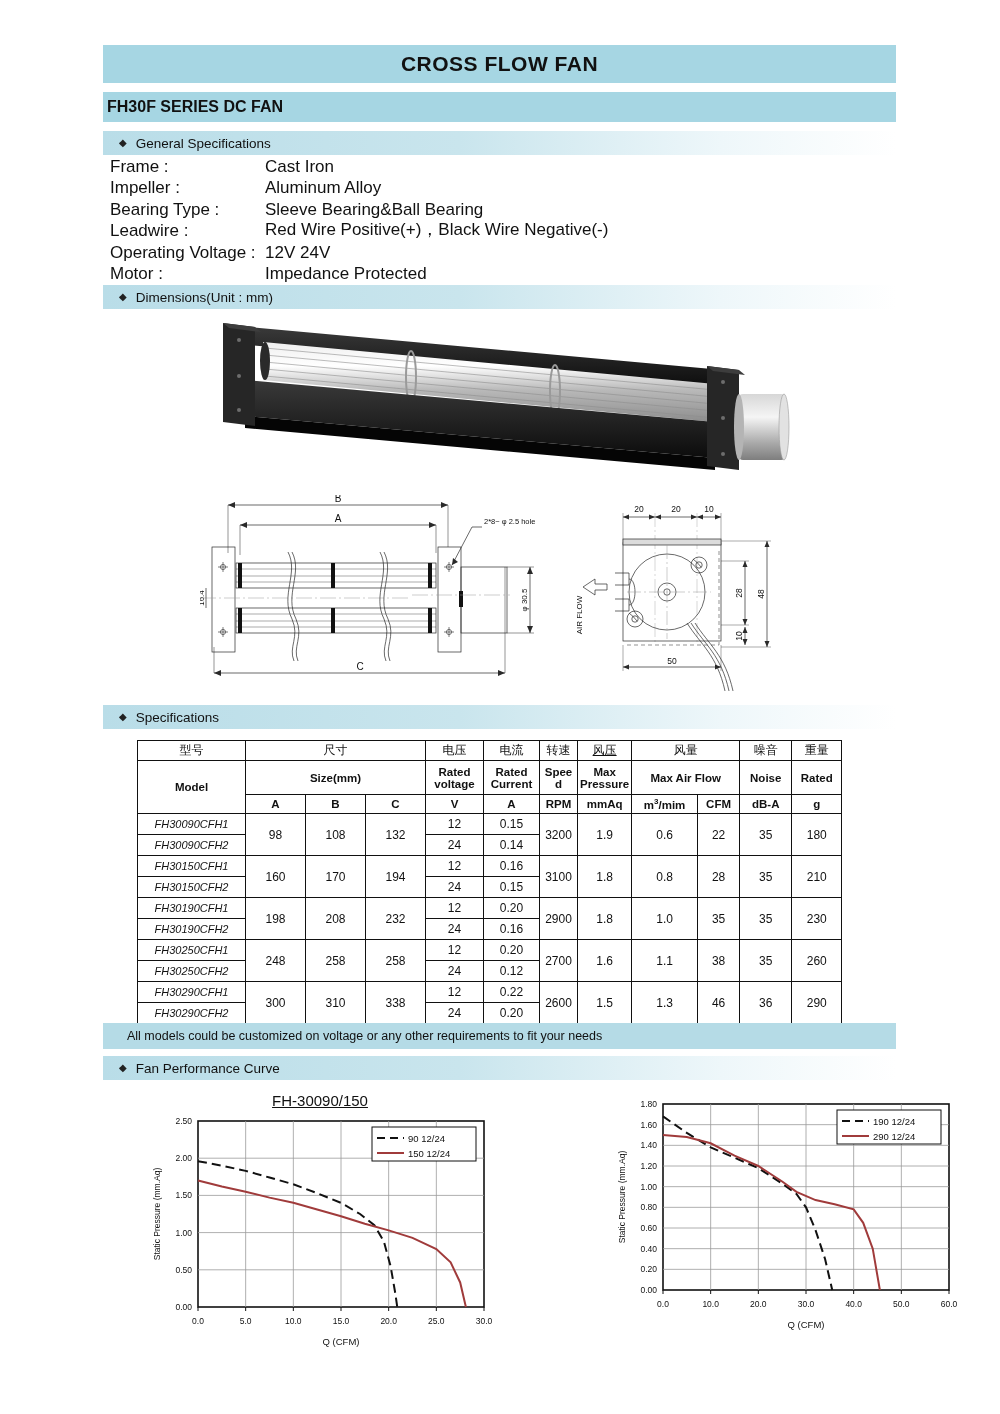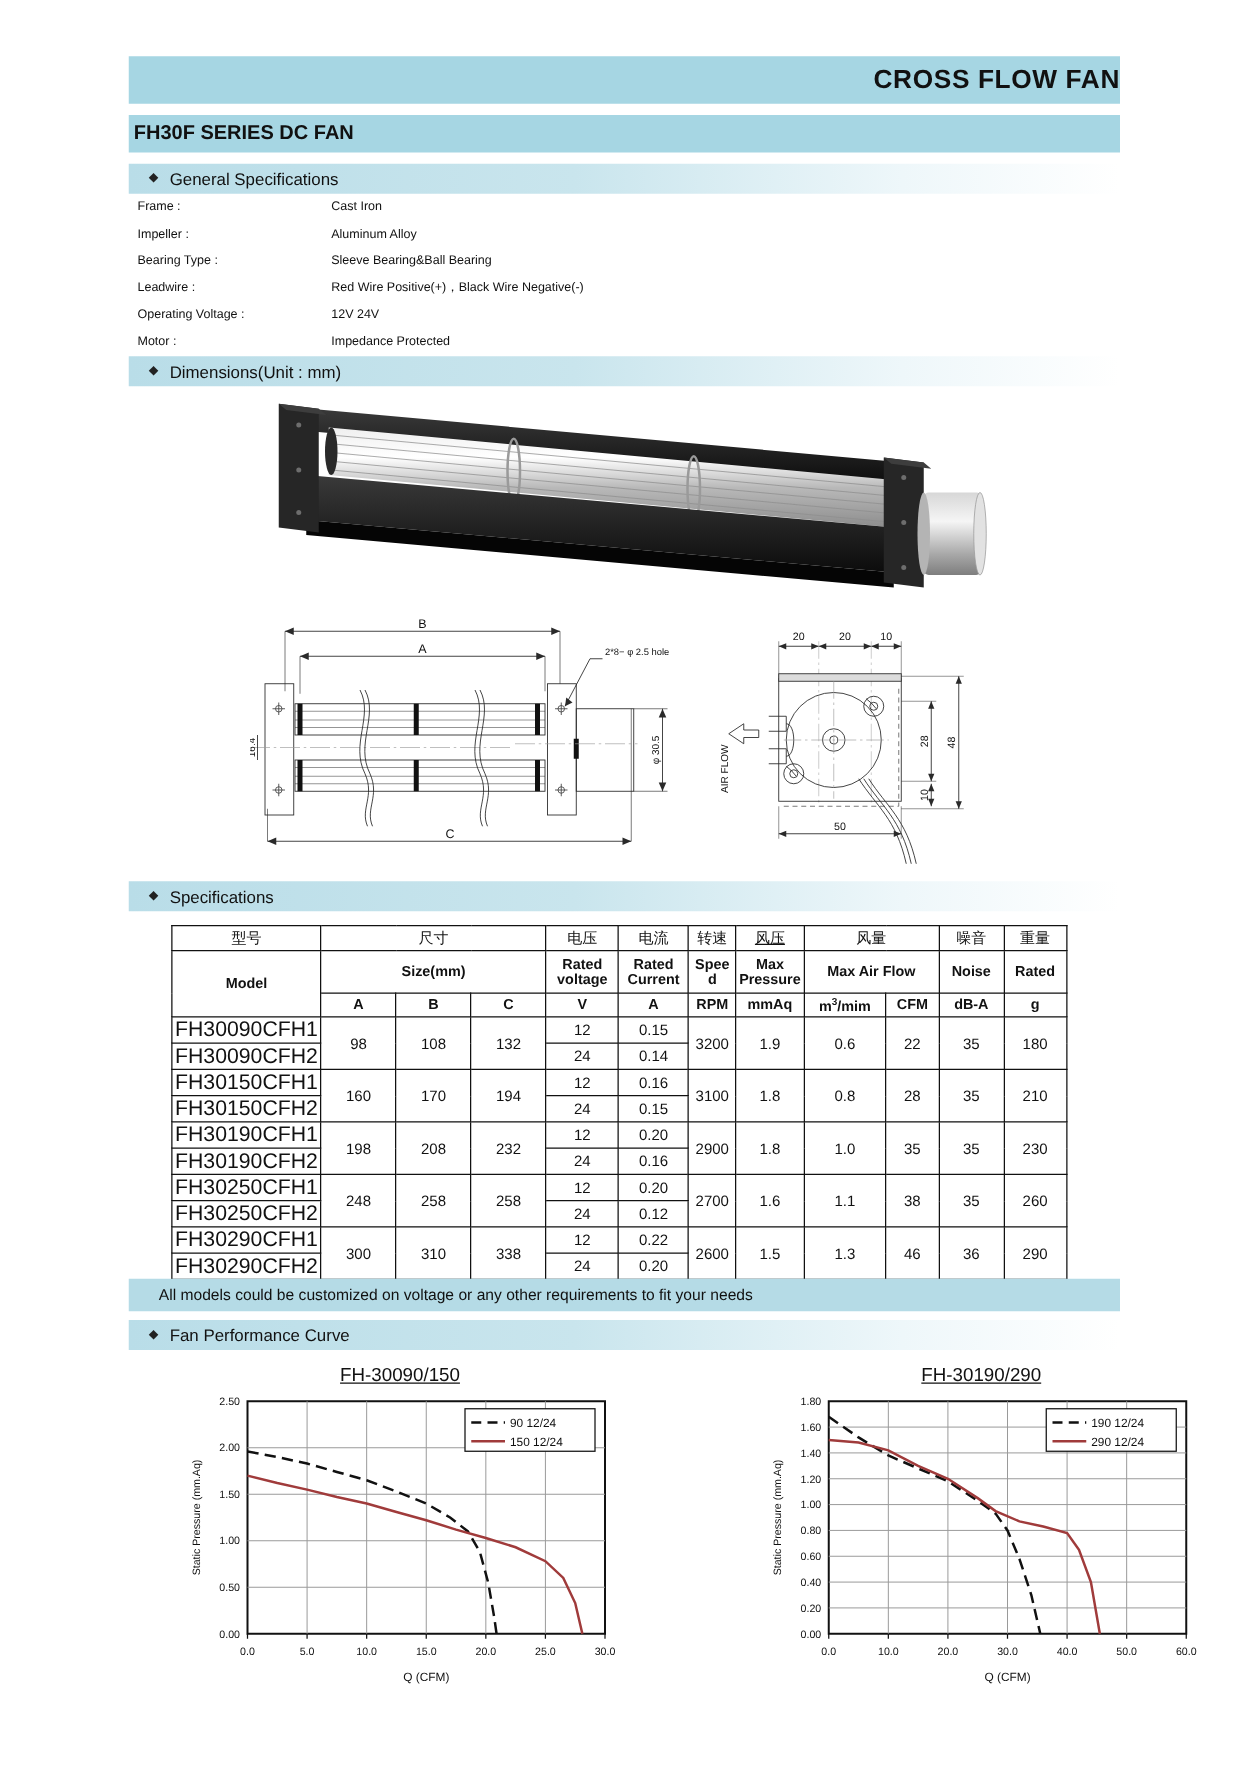--- a/index.html
+++ b/index.html
@@ -11,21 +11,21 @@
     color:#111;
     position:relative;
     overflow:hidden;
   }
   .page { position:absolute; left:0; top:0; width:1000px; height:1414px; }
 
   
   .bar-title {
     position:absolute; left:103px; top:45px; width:793px; height:38px;
     background:#a6d6e3;
-    display:flex; align-items:center; justify-content:flex-end;
+    display:flex; align-items:center; justify-content:center;
   }
   .bar-title span { font-size:21px; font-weight:bold; letter-spacing:.5px; color:#111; }
 
   .bar-series {
     position:absolute; left:103px; top:92px; width:793px; height:30px;
     background:#a6d6e3; display:flex; align-items:center;
   }
   .bar-series span { font-size:16px; font-weight:bold; padding-left:4px; color:#111; }
 
   .sec-head {
@@ -37,41 +37,41 @@
   .sec-head .lbl { font-size:13.5px; color:#111; }
 
   .note-bar {
     position:absolute; left:103px; top:1023px; width:793px; height:26px;
     background:#b5dbe6; display:flex; align-items:center;
   }
   .note-bar span { font-size:12.5px; padding-left:24px; color:#111; }
 
   
   .gs { position:absolute; left:110px; top:155px; width:640px; }
-  .gs-row { display:flex; height:21.5px; align-items:center; font-size:10px; }
+  .gs-row { display:flex; height:21.5px; align-items:flex-end; font-size:17px; }
   .gs-k { width:155px; }
   .gs-v { }
 
   
   .photo { position:absolute; left:215px; top:318px; width:580px; height:165px; }
 
   
   .draw { position:absolute; }
 
   
   .tbl-wrap { position:absolute; left:137px; top:740px; }
   table.spec { border-collapse:collapse; font-size:11.5px; }
   table.spec th, table.spec td {
     border:1px solid #111; text-align:center; vertical-align:middle;
     padding:0 2px; color:#111; font-weight:normal;
   }
   table.spec th.cn { height:20px; font-size:12px; }
   table.spec th.en { height:34px; font-size:11.5px; font-weight:bold; }
   table.spec th.unit { height:19px; font-size:11.5px; font-weight:bold; }
-  table.spec td.model { height:21px; font-size:17px; width:108px; }
+  table.spec td.model { height:21px; font-size:11px; width:108px;font-style:italic; }
   table.spec td.num { font-size:12px; }
   .sup { font-size:8px; vertical-align:super; }
 
   
   .chart-box { position:absolute; }
   .chart-title { text-align:center; font-size:15px; color:#111;text-decoration:underline; }
 </style>
 </head>
 <body>
 
@@ -542,21 +542,20 @@
         <line x1="237" y1="29" x2="264" y2="29" stroke="#111111" stroke-width="2" stroke-dasharray="8 5"></line>
         <text x="268" y="32.5" font-size="9.5" fill="#111" font-family="Liberation Sans, sans-serif">90 12/24</text>
         <line x1="237" y1="44" x2="264" y2="44" stroke="#a03b3b" stroke-width="2"></line>
         <text x="268" y="47.5" font-size="9.5" fill="#111" font-family="Liberation Sans, sans-serif">150 12/24</text>
         <text x="201" y="236" font-size="9.5" text-anchor="middle" fill="#111" font-family="Liberation Sans, sans-serif">Q (CFM)</text>
         <text x="0" y="0" font-size="8.5" text-anchor="middle" fill="#111" font-family="Liberation Sans, sans-serif" transform="translate(20,105) rotate(-90)">Static Pressure (mm.Aq)</text>
       </svg>
   </div>
 
   <div class="chart-box" style="left:605px;top:1092px;width:360px;height:275px;">
-    <div class="chart-title">FH-30190/290</div>
     <svg id="chart1" viewBox="0 0 360 250" style="width:360px;height:250px;">
         <rect x="58" y="12" width="286" height="186" fill="#fff" stroke="#111" stroke-width="1.6"></rect>
         <line x1="58" y1="198" x2="58" y2="202" stroke="#111" stroke-width="1"></line>
         <text x="58" y="215" font-size="8.5" text-anchor="middle" fill="#111" font-family="Liberation Sans, sans-serif">0.0</text>
         <line x1="105.66666666666666" y1="12" x2="105.66666666666666" y2="198" stroke="#9a9a9a" stroke-width="0.8"></line>
         <line x1="105.66666666666666" y1="198" x2="105.66666666666666" y2="202" stroke="#111" stroke-width="1"></line>
         <text x="105.66666666666666" y="215" font-size="8.5" text-anchor="middle" fill="#111" font-family="Liberation Sans, sans-serif">10.0</text>
         <line x1="153.33333333333331" y1="12" x2="153.33333333333331" y2="198" stroke="#9a9a9a" stroke-width="0.8"></line>
         <line x1="153.33333333333331" y1="198" x2="153.33333333333331" y2="202" stroke="#111" stroke-width="1"></line>
         <text x="153.33333333333331" y="215" font-size="8.5" text-anchor="middle" fill="#111" font-family="Liberation Sans, sans-serif">20.0</text>

